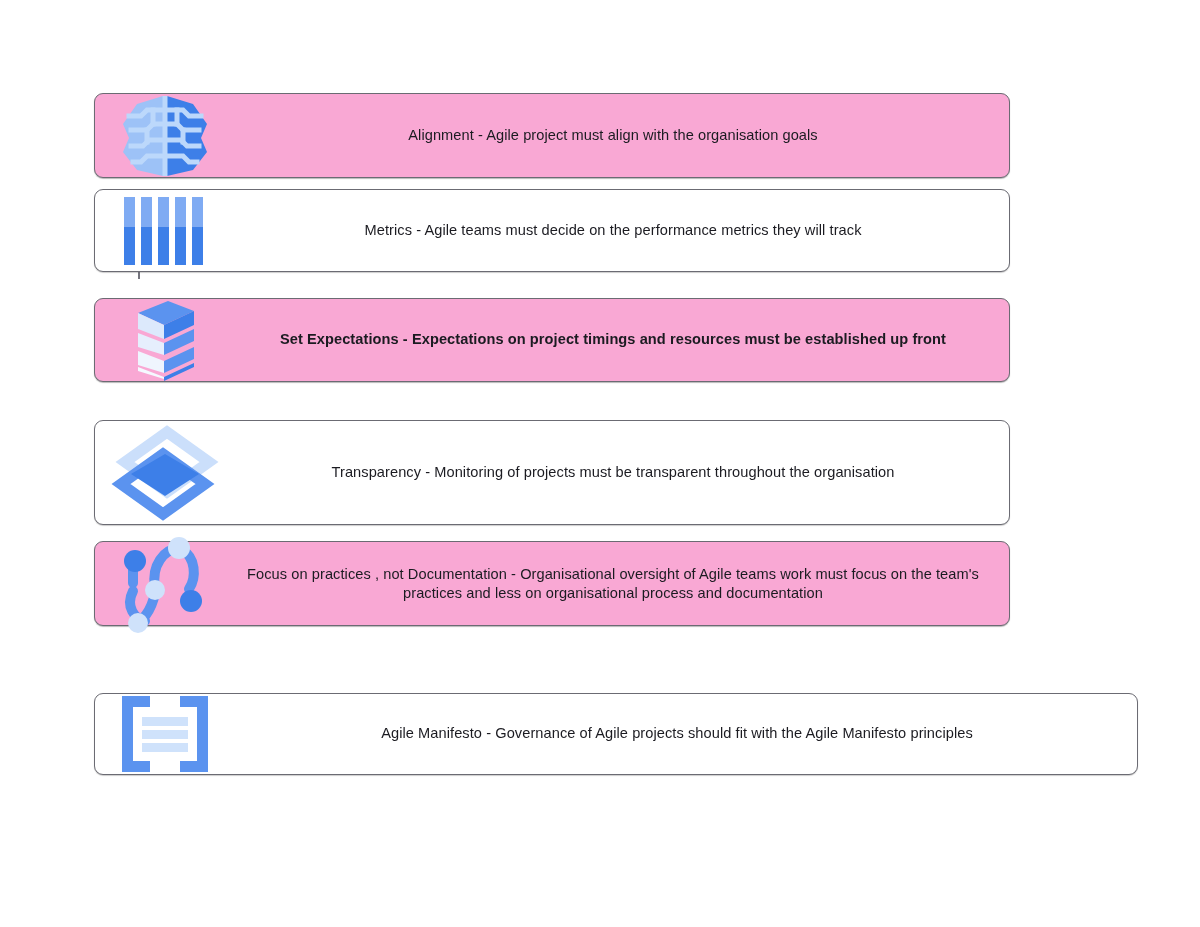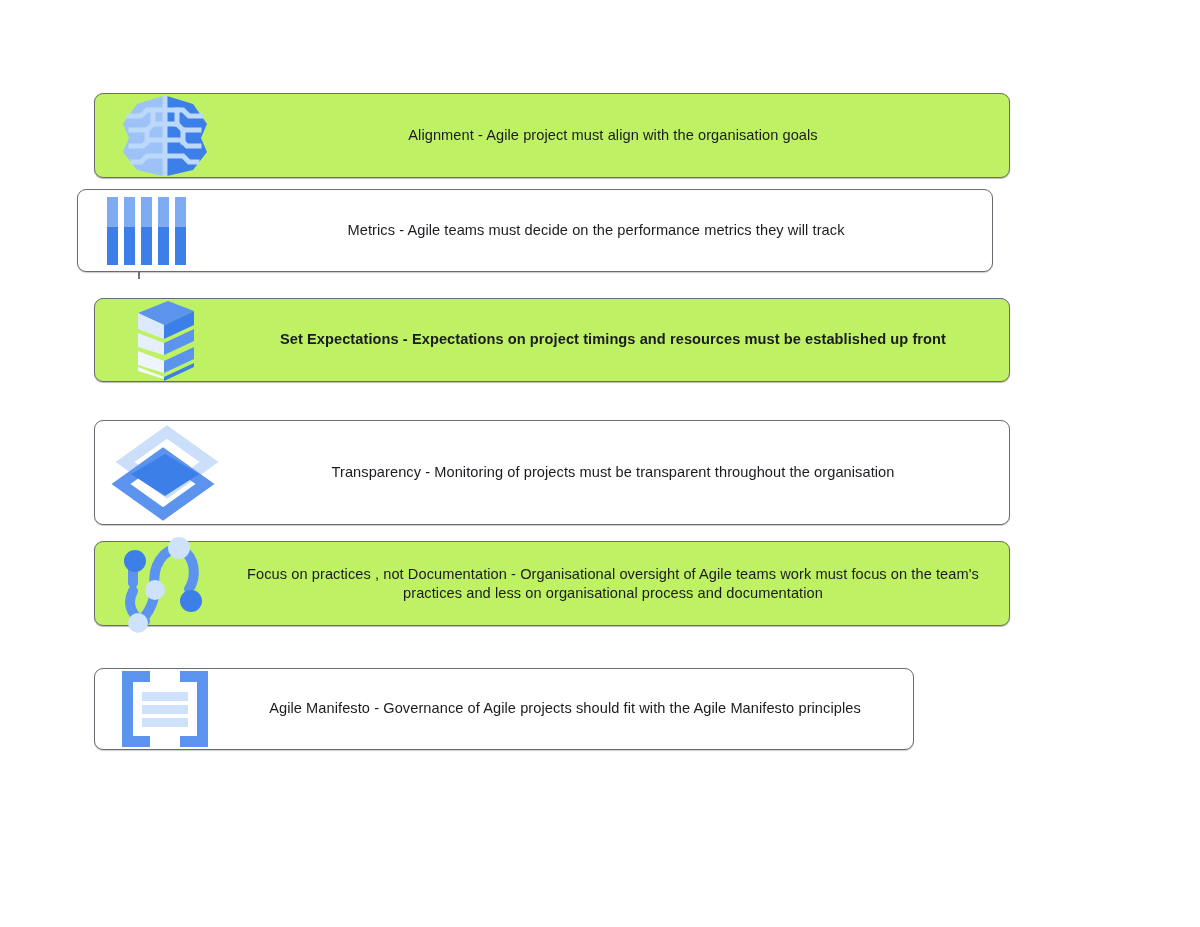--- a/index.html
+++ b/index.html
@@ -26,21 +26,21 @@
   .row {
     position: absolute;
     box-sizing: border-box;
     border: 1px solid #6b6b73;
     border-radius: 9px;
     display: flex;
     align-items: center;
     overflow: visible;
   }
   .row.filled {
-    background: #bef264;
+    background: #f9a8d4;
     box-shadow: 0 1px 1px rgba(0,0,0,0.28);
   }
   .row.plain {
     background: #ffffff;
     box-shadow: 0 1px 1px rgba(0,0,0,0.20);
   }
 
   .row-icon {
     position: absolute;
     left: 18px;
@@ -102,21 +102,21 @@
             <path d="M50 46 H64 L70 52 H82"></path>
             <path d="M50 62 H66 L72 68 H80"></path>
             <path d="M66 36 V48"></path>
             <path d="M60 16 V30"></path>
           </g>
         </g>
       </svg>
       </div>
       <div class="row-label">Alignment - Agile project must align with the organisation goals</div>
     </div>
-    <div class="row plain" style="left: 77px; top: 189px; width: 916px; height: 83px;">
+    <div class="row plain" style="left: 94px; top: 189px; width: 916px; height: 83px;">
       <div class="row-icon">
       <svg width="86" height="68" viewBox="0 0 86 68">
         <g>
           <rect x="2" y="0" width="11" height="68" fill="#5b93ef" opacity="0.78"></rect>
           <rect x="19" y="0" width="11" height="68" fill="#5b93ef" opacity="0.78"></rect>
           <rect x="36" y="0" width="11" height="68" fill="#5b93ef" opacity="0.78"></rect>
           <rect x="53" y="0" width="11" height="68" fill="#5b93ef" opacity="0.78"></rect>
           <rect x="70" y="0" width="11" height="68" fill="#5b93ef" opacity="0.78"></rect>
           <rect x="2" y="30" width="11" height="38" fill="#3d7fe8"></rect>
           <rect x="19" y="30" width="11" height="38" fill="#3d7fe8"></rect>
@@ -171,21 +171,21 @@
         <circle cx="14" cy="22" r="11" fill="#3d7fe8"></circle>
         <circle cx="70" cy="62" r="11" fill="#3d7fe8"></circle>
         <circle cx="58" cy="9" r="11" fill="#cfe2fb"></circle>
         <circle cx="34" cy="51" r="10" fill="#cfe2fb"></circle>
         <circle cx="17" cy="84" r="10" fill="#cfe2fb"></circle>
       </svg>
       </div>
       <div class="row-label">Focus on practices , not Documentation - Organisational oversight of Agile teams work must focus on the team's
 practices and less on organisational process and documentation</div>
     </div>
-    <div class="row plain" style="left: 94px; top: 668px; width: 820px; height: 82px;">
+    <div class="row plain" style="left: 94px; top: 693px; width: 1044px; height: 82px;">
       <div class="row-icon">
       <svg width="90" height="80" viewBox="0 0 90 80">
         <g fill="#5b93ef">
           <rect x="2" y="2" width="28" height="11"></rect>
           <rect x="2" y="2" width="11" height="76"></rect>
           <rect x="2" y="67" width="28" height="11"></rect>
           <rect x="60" y="2" width="28" height="11"></rect>
           <rect x="77" y="2" width="11" height="76"></rect>
           <rect x="60" y="67" width="28" height="11"></rect>
         </g>

